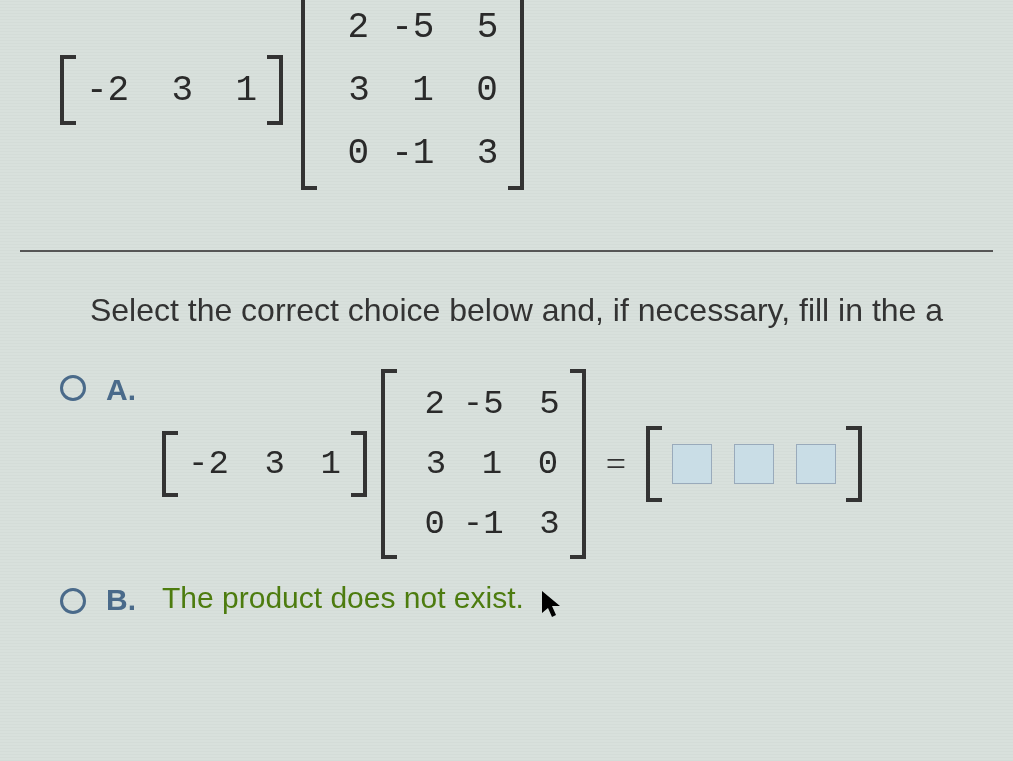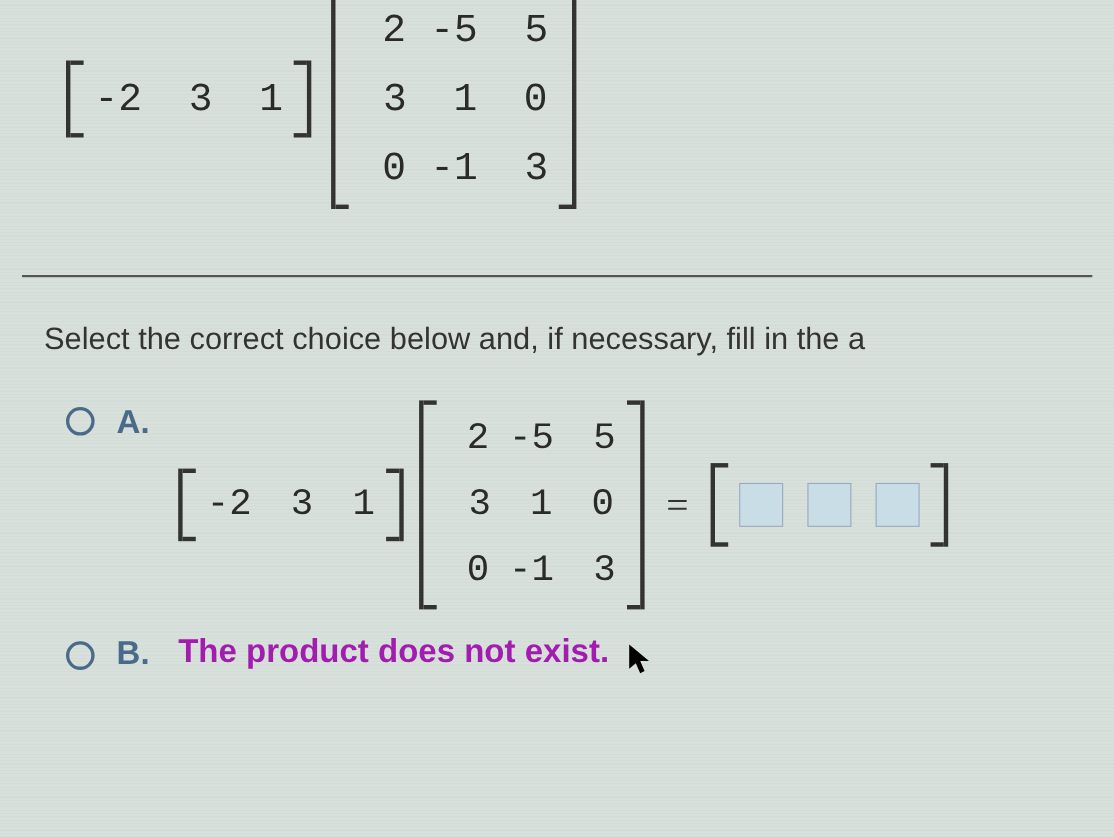--- a/index.html
+++ b/index.html
@@ -82,24 +82,25 @@
   
   .small .mat-row { font-size: 34px; gap: 18px;}
   .small .mat-row span { min-width: 38px; }
 
   .divider {
     border: none;
     border-top: 2px solid #555;
     margin: 60px 0 40px 0;
   }
   .instruction {
-    font-size: 28px;
+    font-size: 32px;
     color: #333;
     margin: 0 0 40px 20px;
     white-space: nowrap;
+    text-align: center;
   }
   .choice-row {
     display: flex;
     align-items: flex-start;
     gap: 20px;
     margin-left: 40px;
     margin-bottom: 20px;
   }
   .radio {
     width: 26px;
@@ -139,22 +140,21 @@
   
   .choice-b {
     display: flex;
     align-items: center;
     gap: 20px;
     margin-left: 40px;
     margin-top: 10px;
   }
   .choice-b-text {
     font-size: 30px;
-    color: #a21caf;
-    font-weight: bold;
+    color: #4d7c0f;
   }
   .cursor-svg { position: relative; top: 6px; left: -4px;}
 </style>
 </head>
 <body>
 
 <div class="screen-texture"></div>
 <div class="content">
 
   <div class="matrix-display top-eq">

